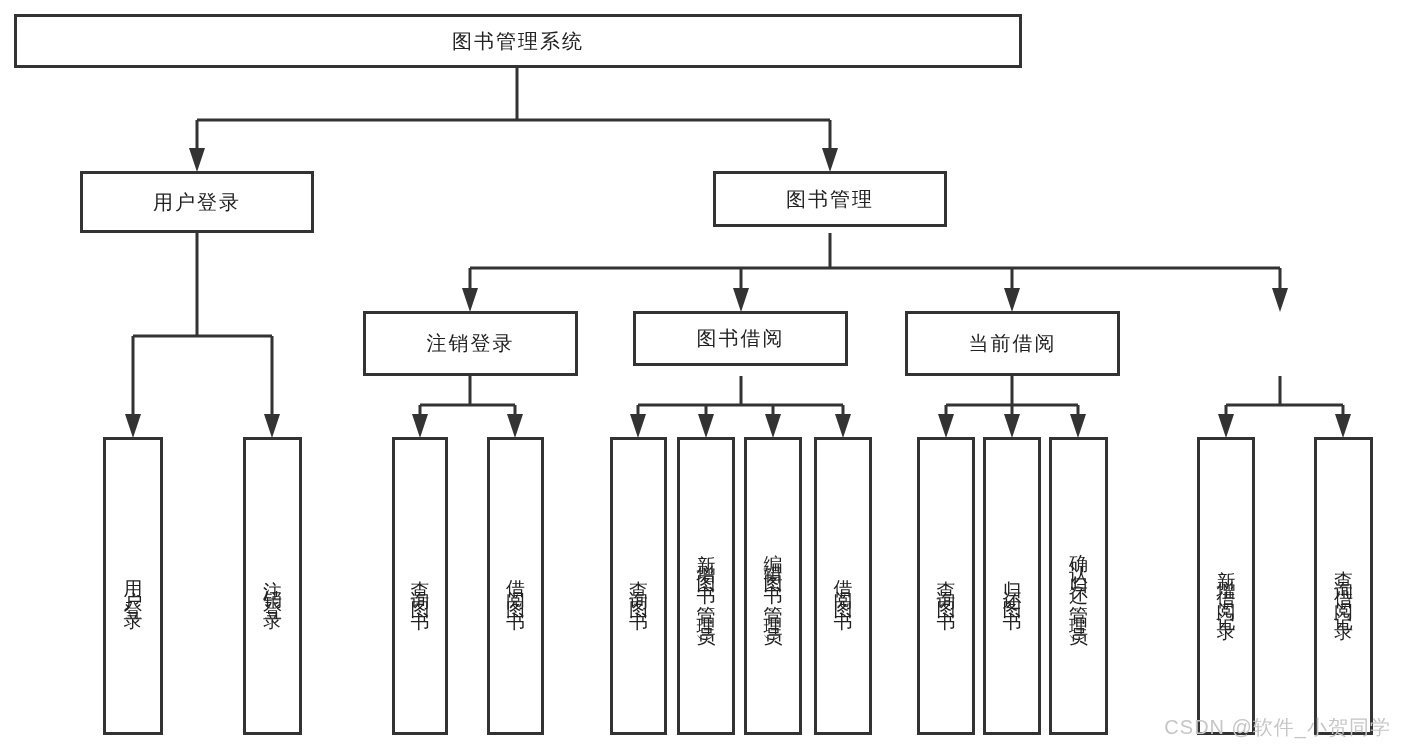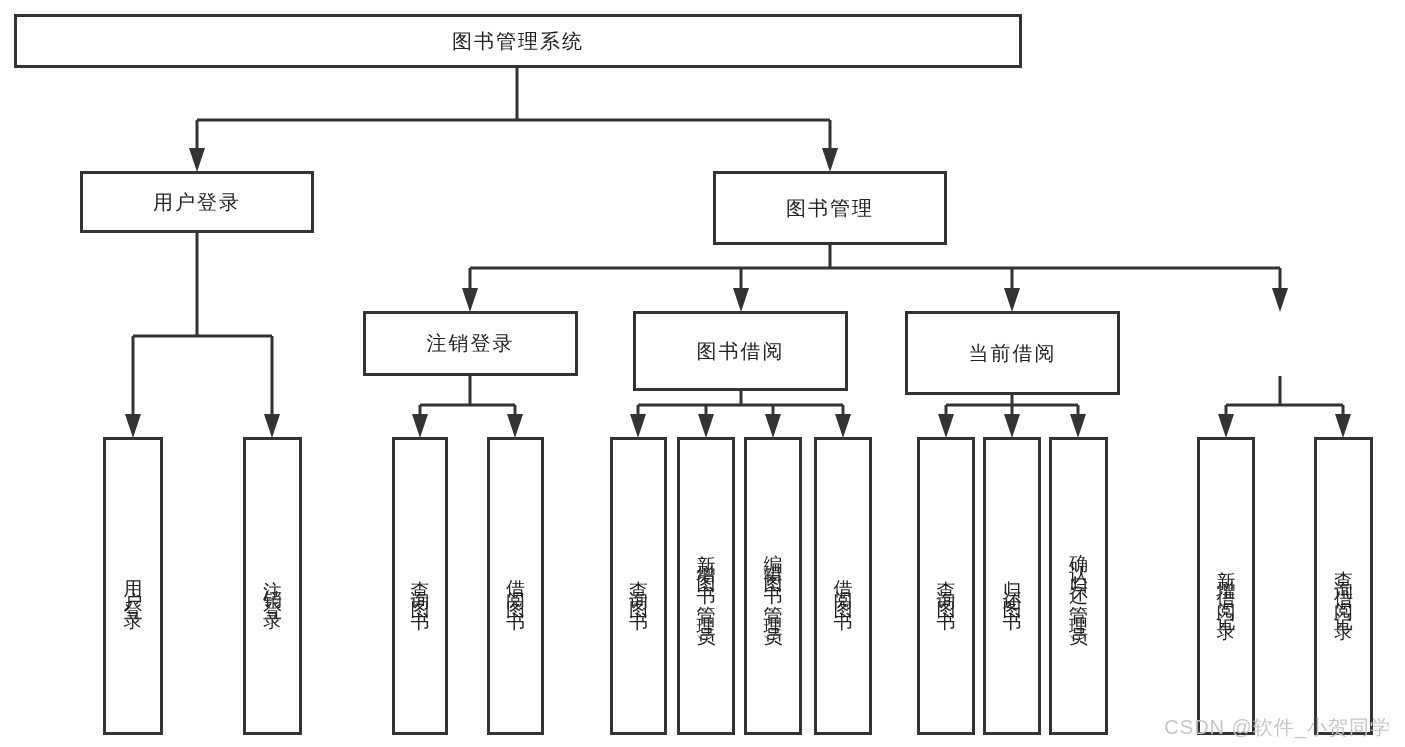--- a/index.html
+++ b/index.html
@@ -65,25 +65,25 @@
       <polygon points="1004,414 1020,414 1012,438"></polygon>
       <polygon points="1070,414 1086,414 1078,438"></polygon>
       <polygon points="1218,414 1234,414 1226,438"></polygon>
       <polygon points="1335,414 1351,414 1343,438"></polygon>
     </g>
   </svg>
 
   <div class="node hbox" style="left:14px;top:14px;width:1008px;height:54px;">图书管理系统</div>
 
   <div class="node hbox" style="left:80px;top:171px;width:234px;height:62px;">用户登录</div>
-  <div class="node hbox" style="left:713px;top:171px;width:234px;height:74px;">图书管理</div>
+  <div class="node hbox" style="left:713px;top:171px;width:234px;height:56px;">图书管理</div>
 
   <div class="node hbox" style="left:363px;top:311px;width:215px;height:65px;">注销登录</div>
-  <div class="node hbox" style="left:633px;top:311px;width:215px;height:80px;">图书借阅</div>
-  <div class="node hbox" style="left:905px;top:311px;width:215px;height:84px;">当前借阅</div>
+  <div class="node hbox" style="left:633px;top:311px;width:215px;height:55px;">图书借阅</div>
+  <div class="node hbox" style="left:905px;top:311px;width:215px;height:65px;">当前借阅</div>
 
   <div class="node" style="left:103px;top:437px;width:60px;height:298px;">
     <span class="vtext">用户登录</span>
   </div>
   <div class="node" style="left:243px;top:437px;width:59px;height:298px;">
     <span class="vtext">注销登录</span>
   </div>
 
   <div class="node" style="left:392px;top:437px;width:56px;height:298px;">
     <span class="vtext">查询图书</span>

